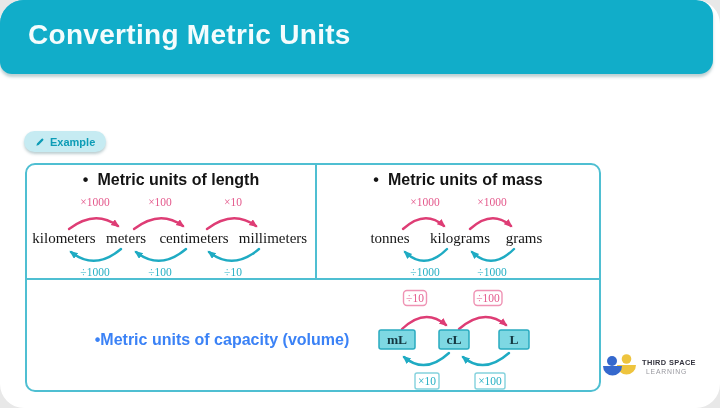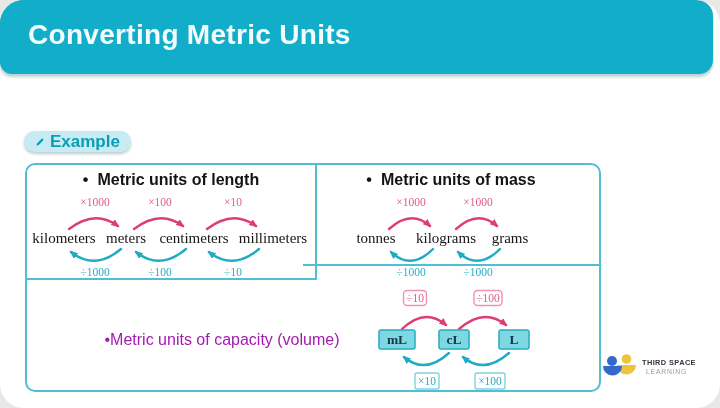--- a/index.html
+++ b/index.html
@@ -25,37 +25,37 @@
     font-size:15px; line-height:21px; color:#1d1d1d;
   }
   .intro b { font-weight:700; color:#111; }
   
   .badge {
     position:absolute; left:24px; top:131px; height:21px;
     display:inline-flex; align-items:center; gap:5px; padding:0 11px;
     border-radius:11px; background:#c6ebf2;
     box-shadow:0 2px 3px rgba(30,90,100,0.3); cursor:pointer;
   }
-  .badge span { font-size:17px; font-weight:700; color:#0c9cb6; }
+  .badge span { font-size:11px; font-weight:700; color:#0c9cb6; }
   
   .grid {
     position:absolute; left:25px; top:163px; width:576px; height:229px;
     border:2px solid #4fbfd2; border-radius:10px;
   }
   .cell { position:absolute; }
   .cell-length { left:0; top:0; width:290px; height:115px; border-right:2px solid #4fbfd2; border-bottom:2px solid #4fbfd2; }
-  .cell-mass   { left:276px; top:0; right:0; height:101px; border-bottom:2px solid #4fbfd2; }
+  .cell-mass   { left:290px; top:0; right:0; height:115px; border-bottom:2px solid #4fbfd2; }
   .cell-cap    { left:0; top:115px; right:0; bottom:0; }
   .cell-heading {
     position:absolute; left:0; right:0; top:6px; text-align:center;
     font-size:16px; font-weight:700; color:#141414;
   }
   .cell-heading .bullet { margin-right:9px; }
   .cap-heading { position:absolute; left:0; top:51px; width:390px; text-align:center;
-    font-size:16px; font-weight:400; color:#a21caf; }
+    font-size:16px; font-weight:700; color:#3b82f6; }
   .diag { position:absolute; left:0; top:26px; }
   .diag-cap { position:absolute; left:345px; top:5px; }
   svg text.unit { font-family:"Liberation Serif", serif; font-size:15px; fill:#161616; }
   svg text.mathlab { font-family:"Liberation Serif", serif; font-size:11.5px; }
   svg text.pinklab { fill:#e4598c; }
   svg text.teallab { fill:#27b0c4; }
   svg text.boxunit { font-family:"Liberation Serif", serif; font-size:13.5px; font-weight:700; fill:#143741; }
   
   .logo { position:absolute; left:602px; top:348px; }
   .logo text.l1 { font-family:"Liberation Sans", sans-serif; font-size:7.4px; font-weight:700; fill:#34343f; letter-spacing:0.4px; }

